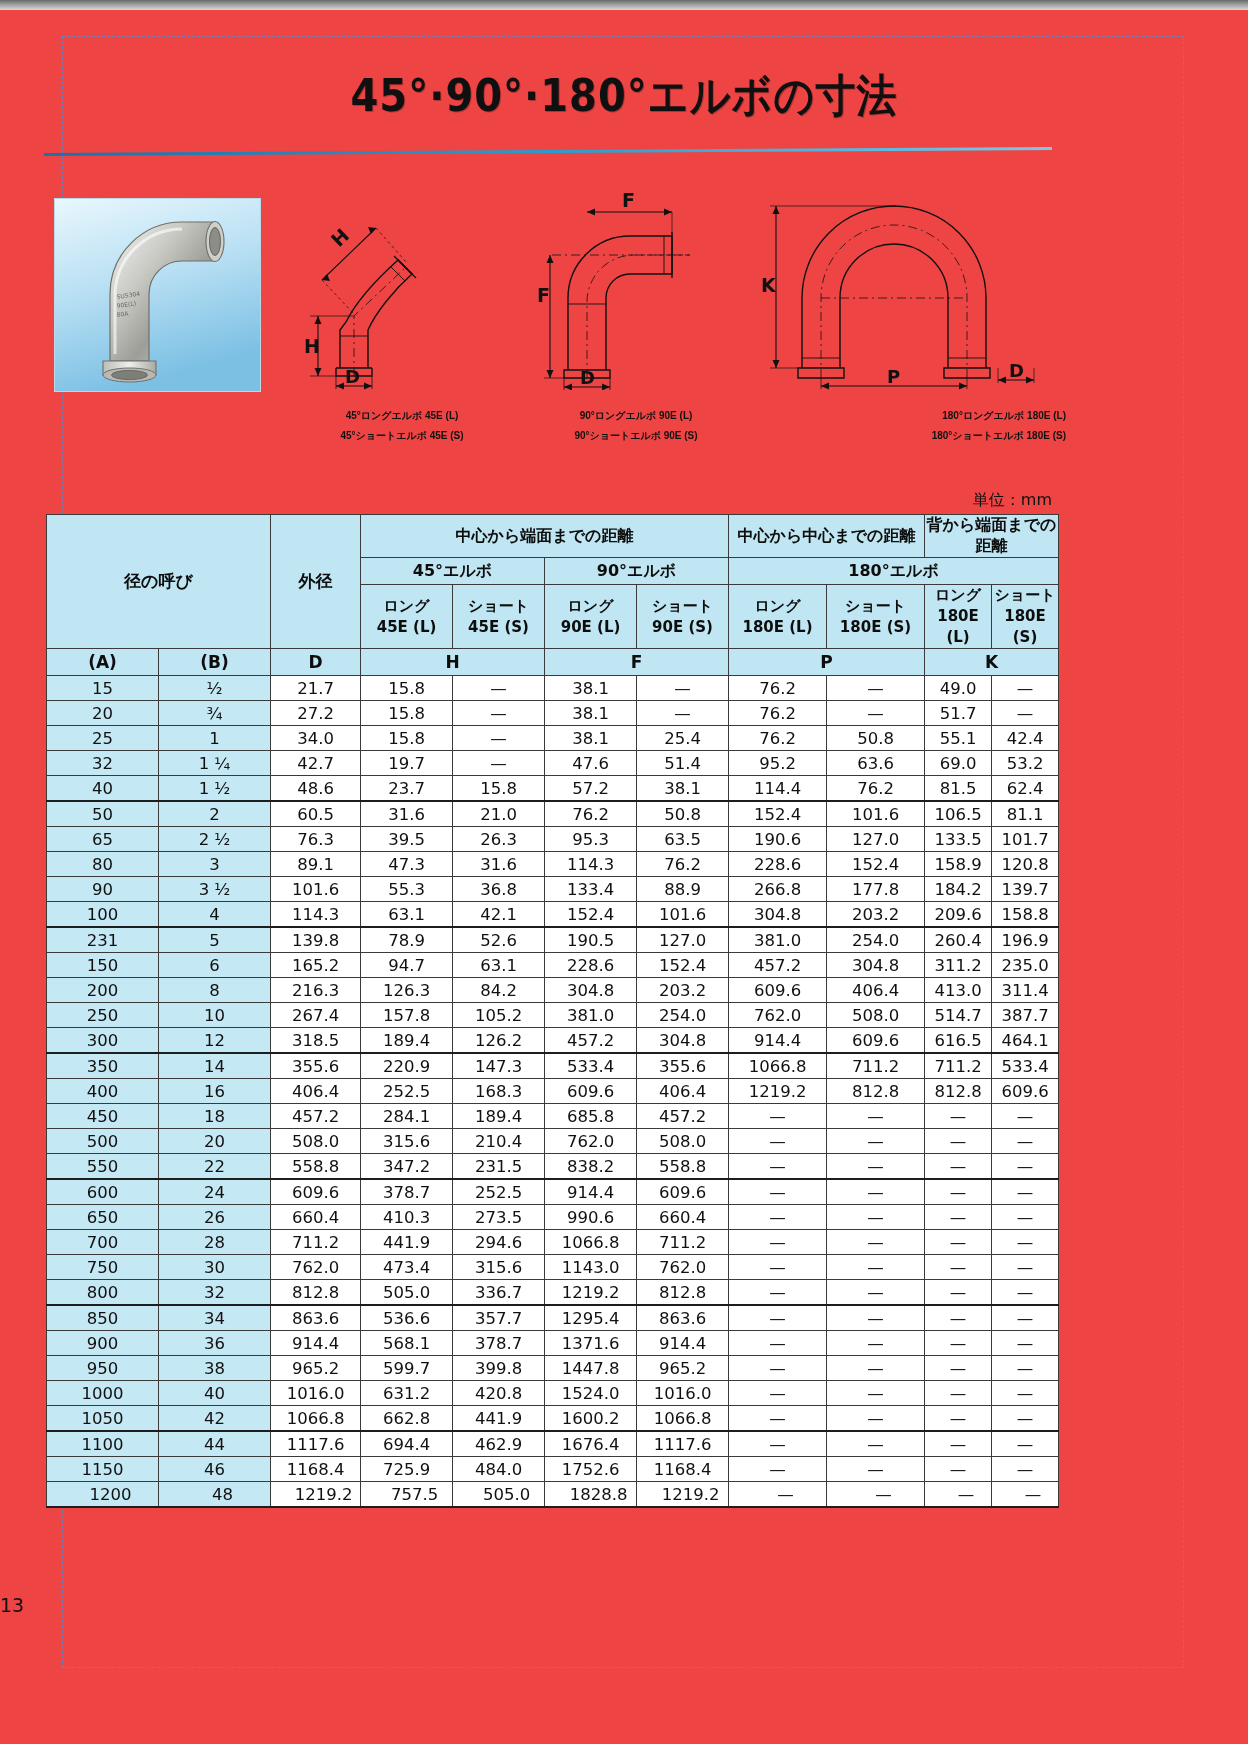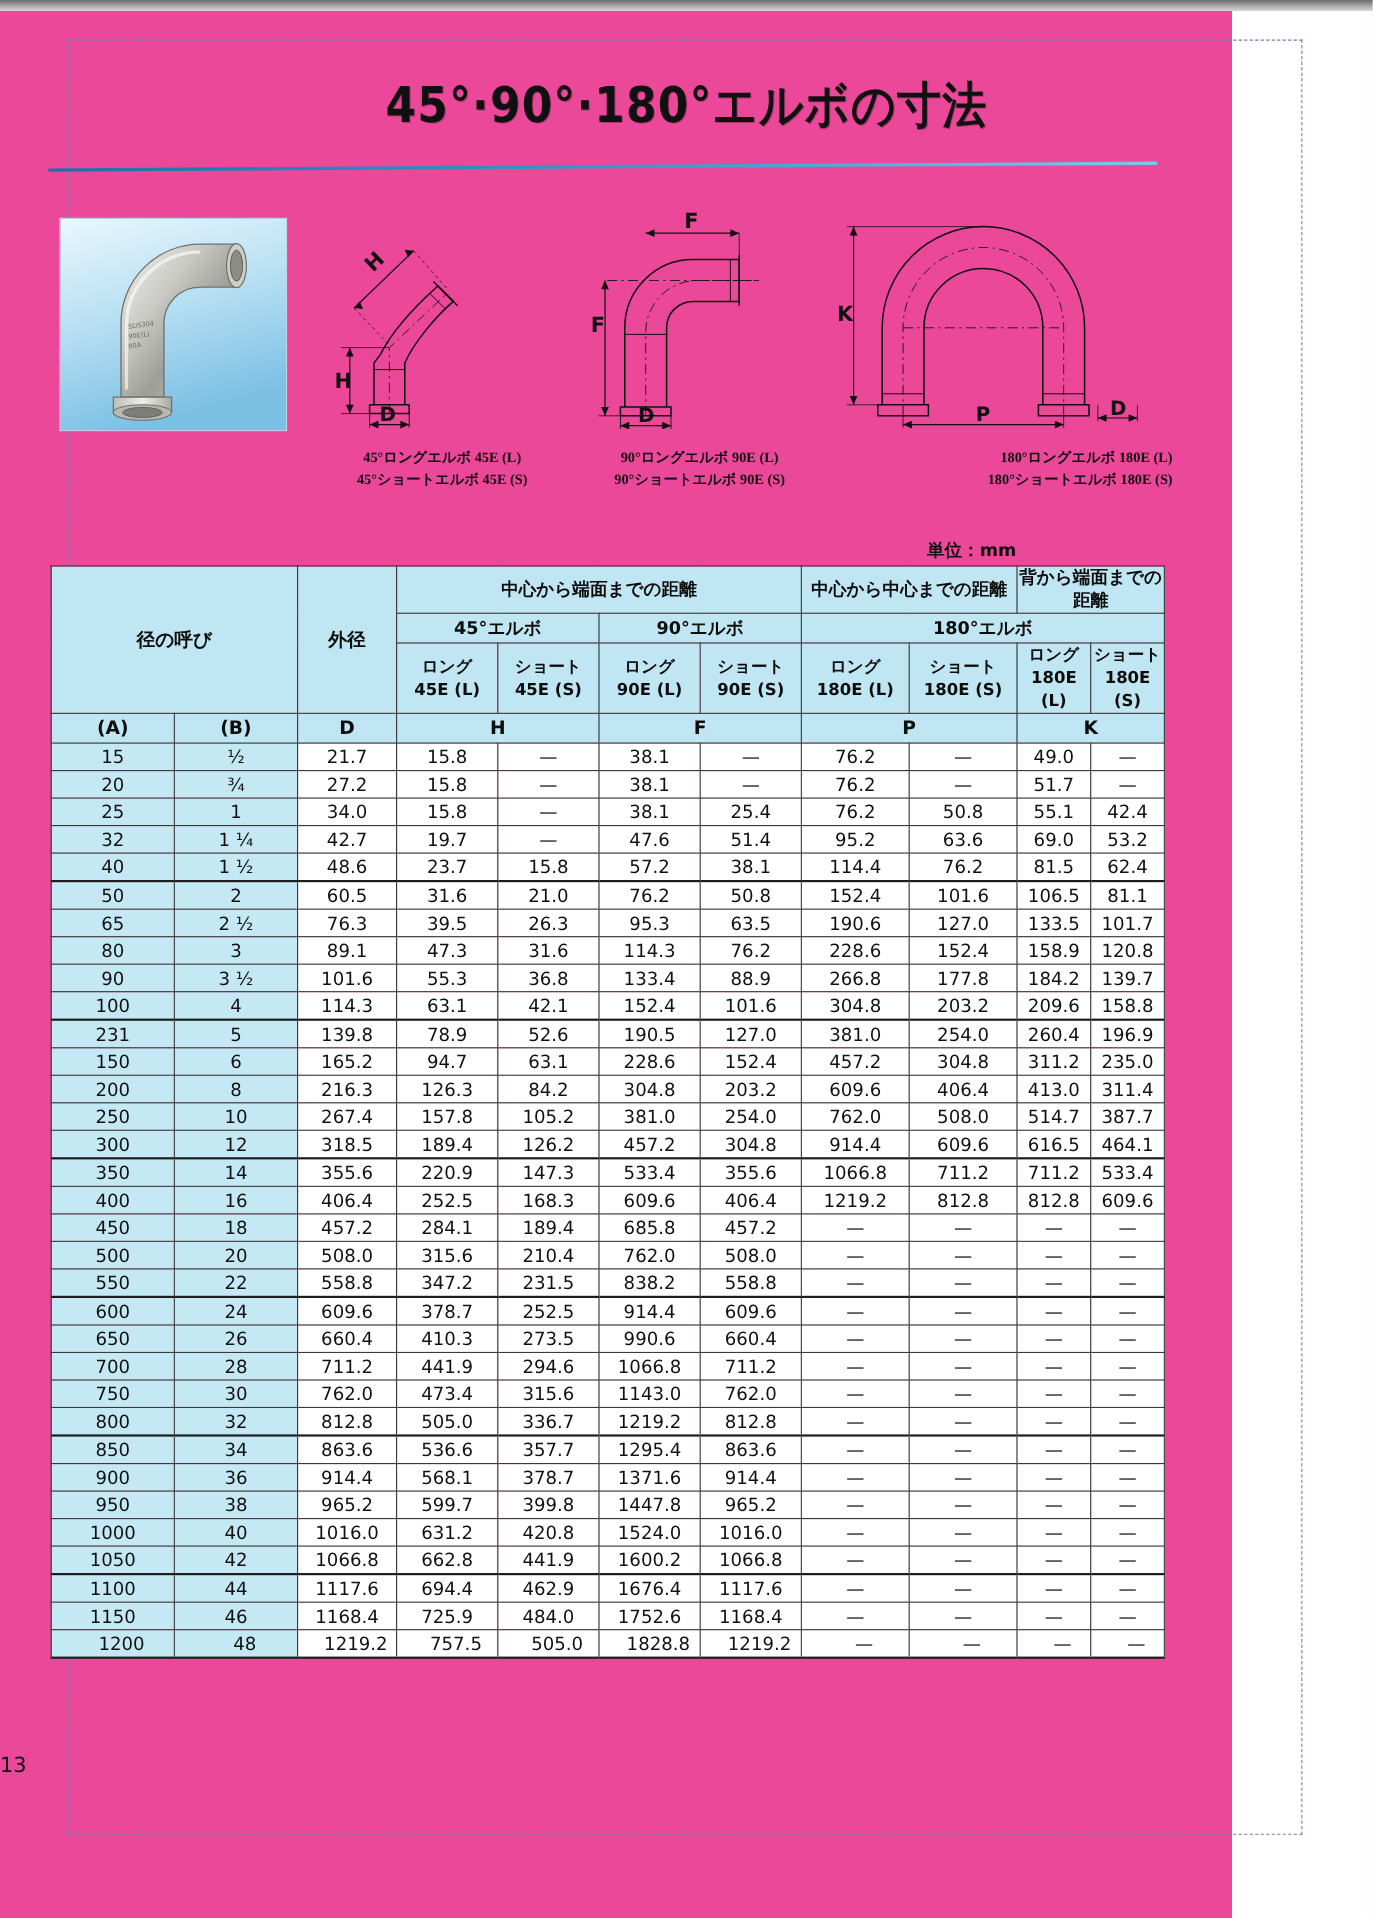--- a/index.html
+++ b/index.html
@@ -14,22 +14,22 @@
     position: relative;
     font-family: "Liberation Sans", "DejaVu Sans", sans-serif;
     color: #111;
     overflow: hidden;
   }
 
   
   .page {
     position: absolute;
     left: 0; top: 0;
-    width: 1120px; height: 1744px;
-    background: #ec4899;
+    width: 1248px; height: 1744px;
+    background: #ef4444;
   }
   .scan-top-band {
     position: absolute;
     left: 0; top: 0; width: 1248px; height: 10px;
     background: linear-gradient(to bottom, #6a6a6a 0%, #9a9a9a 40%, #d8d8d8 100%);
   }
   .dashed-frame {
     position: absolute;
     left: 62px; top: 36px;
     width: 1120px; height: 1630px;
@@ -83,35 +83,35 @@
 
   .fig {
     position: absolute;
     top: 0;
   }
   .fig svg { display: block; }
 
   .fig-caption {
     position: absolute;
     text-align: center;
-    font-size: 13px;
+    font-size: 10px;
     line-height: 20px;
-    font-family: Liberation Serif, serif;
+    font-family: Liberation Sans, sans-serif;
     color: #111;
     white-space: nowrap;
     font-weight: 600;
   }
 
   
   .unit-note {
     position: absolute;
     right: 196px; top: 490px;
     font-size: 16px;
     font-family: "DejaVu Sans", sans-serif;
-    font-weight: 700;
+    font-weight: 400;
     color: #111;
   }
 
   
   .table-wrap {
     position: absolute;
     left: 46px; top: 514px;
     width: 1012px;
   }
   table.dim {

